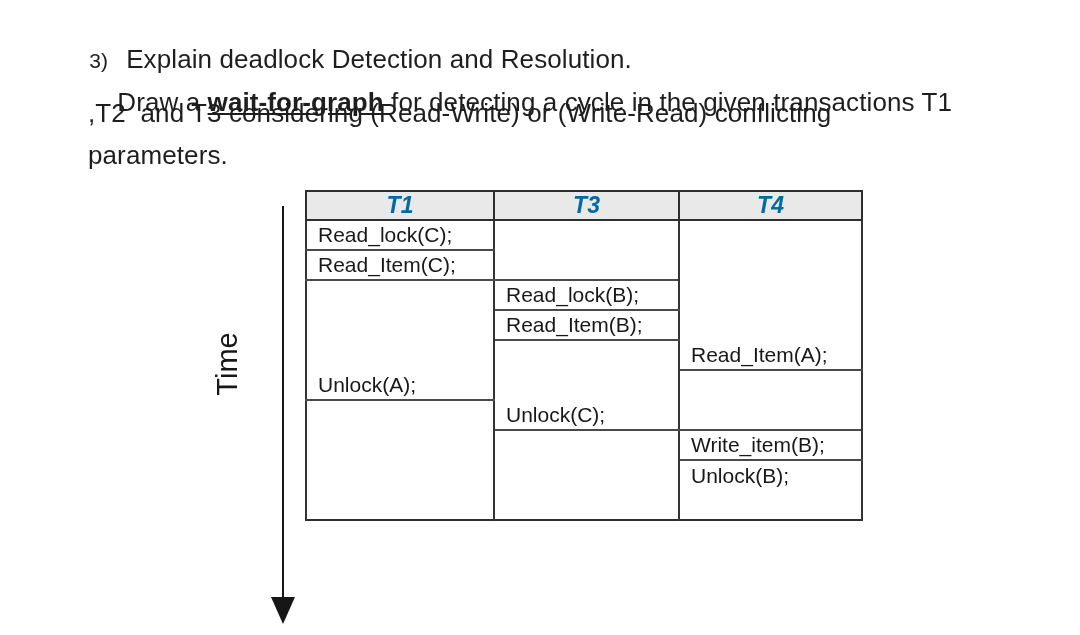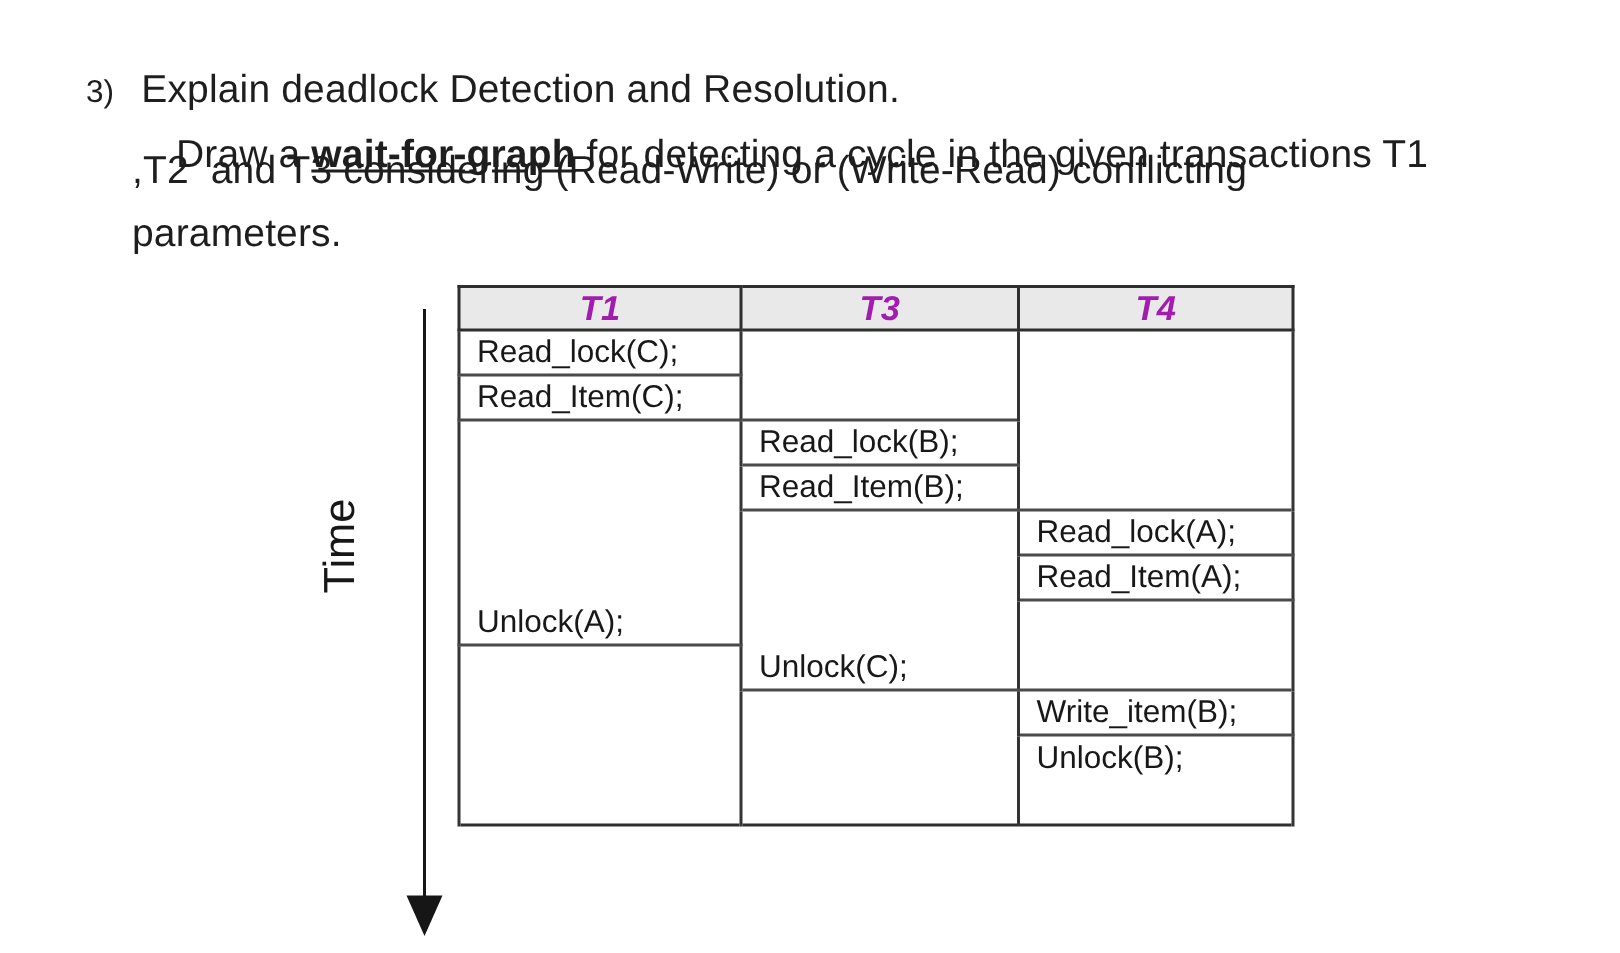--- a/index.html
+++ b/index.html
@@ -14,21 +14,21 @@
 
   
   .qline {
     position:absolute;
     white-space:pre;
     font-size:26px;
     color:#1e1e1e;
     letter-spacing:0.1px;
   }
   .qnum { font-size:21px; margin-right:18px; }
-  #ql1 { left:28px;  top:13px; }
+  #ql1 { left:60px;  top:13px; }
   #ql2 { left:88px;  top:56px; }
   #ql3 { left:88px;  top:98px; }
   #ql4 { left:88px;  top:140px; }
   .qbold { font-weight:bold;text-decoration:underline; }
 
   
   .time-label {
     position:absolute;
     left:191px; top:349px;
     width:72px; height:30px;
@@ -61,21 +61,21 @@
     table-layout:fixed;
     border:2px solid #2e2e2e;
   }
   .schedule th {
     height:28px;
     background:#e9e9e9;
     border:2px solid #2e2e2e;
     font-size:23px;
     font-style:italic;
     font-weight:bold;
-    color:#a21caf;
+    color:#0369a1;
     text-align:center;
     vertical-align:middle;
   }
   .schedule td {
     height:30px;
     border-left:2px solid #343434;
     border-right:2px solid #343434;
     font-size:21px;
     color:#181818;
     padding:0 0 0 11px;
@@ -135,25 +135,20 @@
         <td></td>
       </tr>
       <tr>
         <td></td>
         <td class="bl">Read_Item(B);</td>
         <td></td>
       </tr>
       <tr>
         <td></td>
         <td></td>
-        <td class="tl bl">Read_lock(A);</td>
-      </tr>
-      <tr>
-        <td></td>
-        <td></td>
         <td class="bl">Read_Item(A);</td>
       </tr>
       <tr>
         <td class="bl">Unlock(A);</td>
         <td></td>
         <td></td>
       </tr>
       <tr>
         <td></td>
         <td class="bl">Unlock(C);</td>

